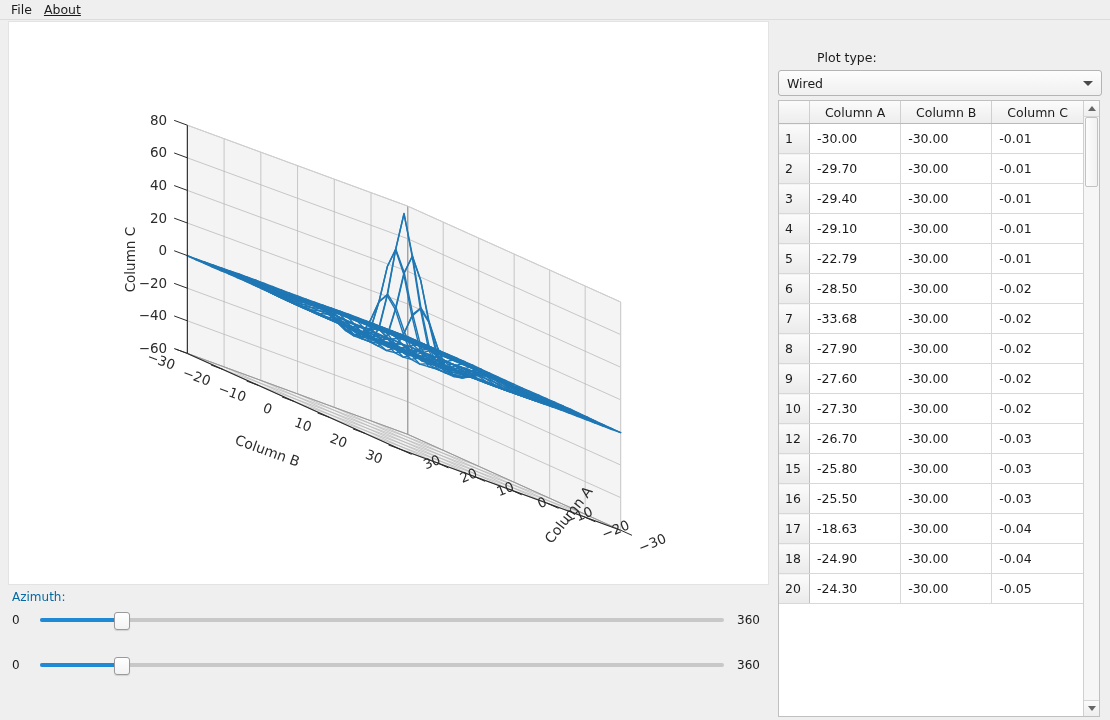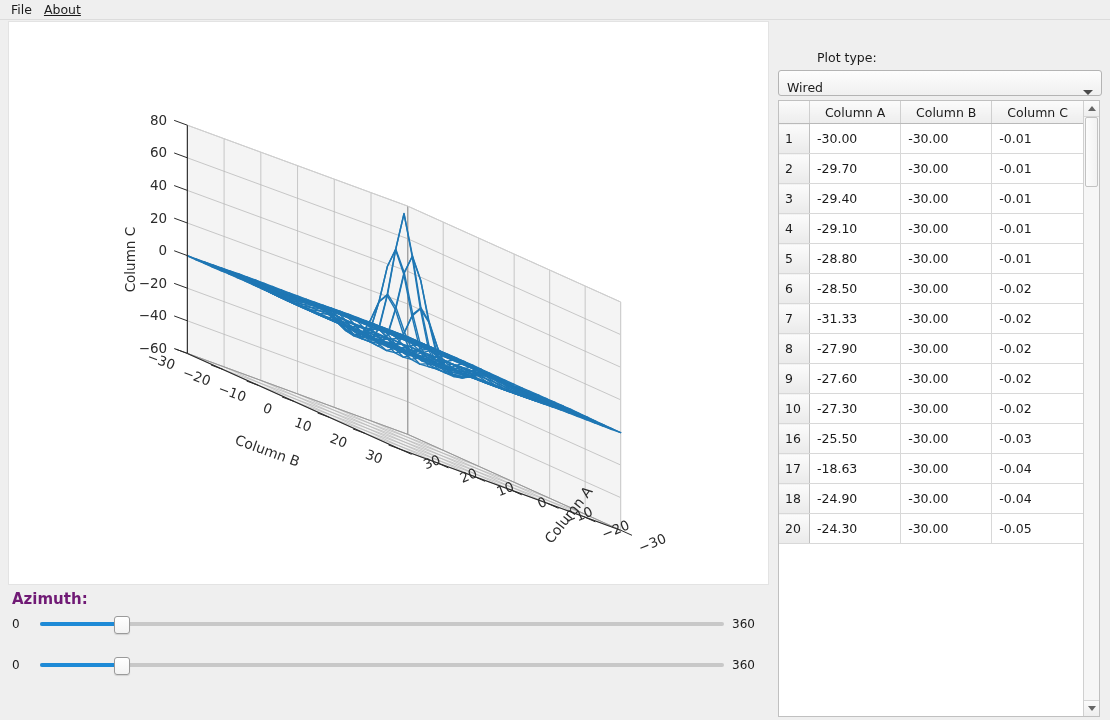--- a/index.html
+++ b/index.html
@@ -29,25 +29,25 @@
   #plot-canvas{
     position:absolute;left:8px;top:1px;
     width:759px;height:562px;background:#ffffff;
     border:1px solid #e3e3e3;overflow:hidden;
   }
   #plot-canvas svg{display:block;}
 
   
   .slider-block{position:absolute;left:0;width:772px;}
   .slider-label{
-    font-size:15px;color:#701a75;margin-left:12px;display:block;font-weight:bold;
+    font-size:12px;color:#0369a1;margin-left:12px;display:block;
   }
   .slider-row{display:flex;align-items:center;margin-top:8px;padding:0 12px;}
   .slider-end{font-size:12px;color:#1b1b1b;width:20px;flex:none;}
-  .slider-end.right{width:28px;margin-left:8px;}
+  .slider-end.right{text-align:right;width:28px;margin-left:8px;}
   .slider-track-wrap{
     position:relative;flex:1;height:16px;margin-left:8px;
     display:flex;align-items:center;
   }
   .slider-groove{
     position:absolute;left:0;right:0;top:6px;height:4px;
     background:#c8c8c8;border-radius:2px;
   }
   .slider-fill{
     position:absolute;left:0;top:6px;height:4px;
@@ -62,21 +62,21 @@
   }
 
   
   #plot-type-label{
     position:absolute;left:6px;top:30px;font-size:12.5px;color:#1b1b1b;margin-left:39px;
   }
   #combo{
     position:absolute;left:6px;top:50px;width:322px;height:24px;
     background:linear-gradient(#fdfdfd,#f0f0f0);
     border:1px solid #b4b4b4;border-radius:3px;
-    display:flex;align-items:flex-end;
+    display:flex;align-items:center;
     font-size:12.5px;color:#1b1b1b;cursor:pointer;
   }
   #combo .combo-text{padding-left:8px;flex:1;}
   #combo .combo-arrow{
     width:26px;display:flex;align-items:center;justify-content:center;
   }
   .tri-down{
     width:0;height:0;border-left:5px solid transparent;
     border-right:5px solid transparent;border-top:5px solid #4a4a4a;
   }
@@ -376,53 +376,65 @@
                 <td>-0.01</td>
               </tr>
               <tr>
                 <td class="rowhead">4</td>
                 <td>-29.10</td>
                 <td>-30.00</td>
                 <td>-0.01</td>
               </tr>
               <tr>
                 <td class="rowhead">5</td>
-                <td>-28.80</td>
+                <td>-22.79</td>
                 <td>-30.00</td>
                 <td>-0.01</td>
               </tr>
               <tr>
                 <td class="rowhead">6</td>
                 <td>-28.50</td>
                 <td>-30.00</td>
                 <td>-0.02</td>
               </tr>
               <tr>
                 <td class="rowhead">7</td>
-                <td>-31.33</td>
+                <td>-33.68</td>
                 <td>-30.00</td>
                 <td>-0.02</td>
               </tr>
               <tr>
                 <td class="rowhead">8</td>
                 <td>-27.90</td>
                 <td>-30.00</td>
                 <td>-0.02</td>
               </tr>
               <tr>
                 <td class="rowhead">9</td>
                 <td>-27.60</td>
                 <td>-30.00</td>
                 <td>-0.02</td>
               </tr>
               <tr>
                 <td class="rowhead">10</td>
                 <td>-27.30</td>
                 <td>-30.00</td>
                 <td>-0.02</td>
+              </tr>
+              <tr>
+                <td class="rowhead">12</td>
+                <td>-26.70</td>
+                <td>-30.00</td>
+                <td>-0.03</td>
+              </tr>
+              <tr>
+                <td class="rowhead">15</td>
+                <td>-25.80</td>
+                <td>-30.00</td>
+                <td>-0.03</td>
               </tr>
               <tr>
                 <td class="rowhead">16</td>
                 <td>-25.50</td>
                 <td>-30.00</td>
                 <td>-0.03</td>
               </tr>
               <tr>
                 <td class="rowhead">17</td>
                 <td>-18.63</td>

